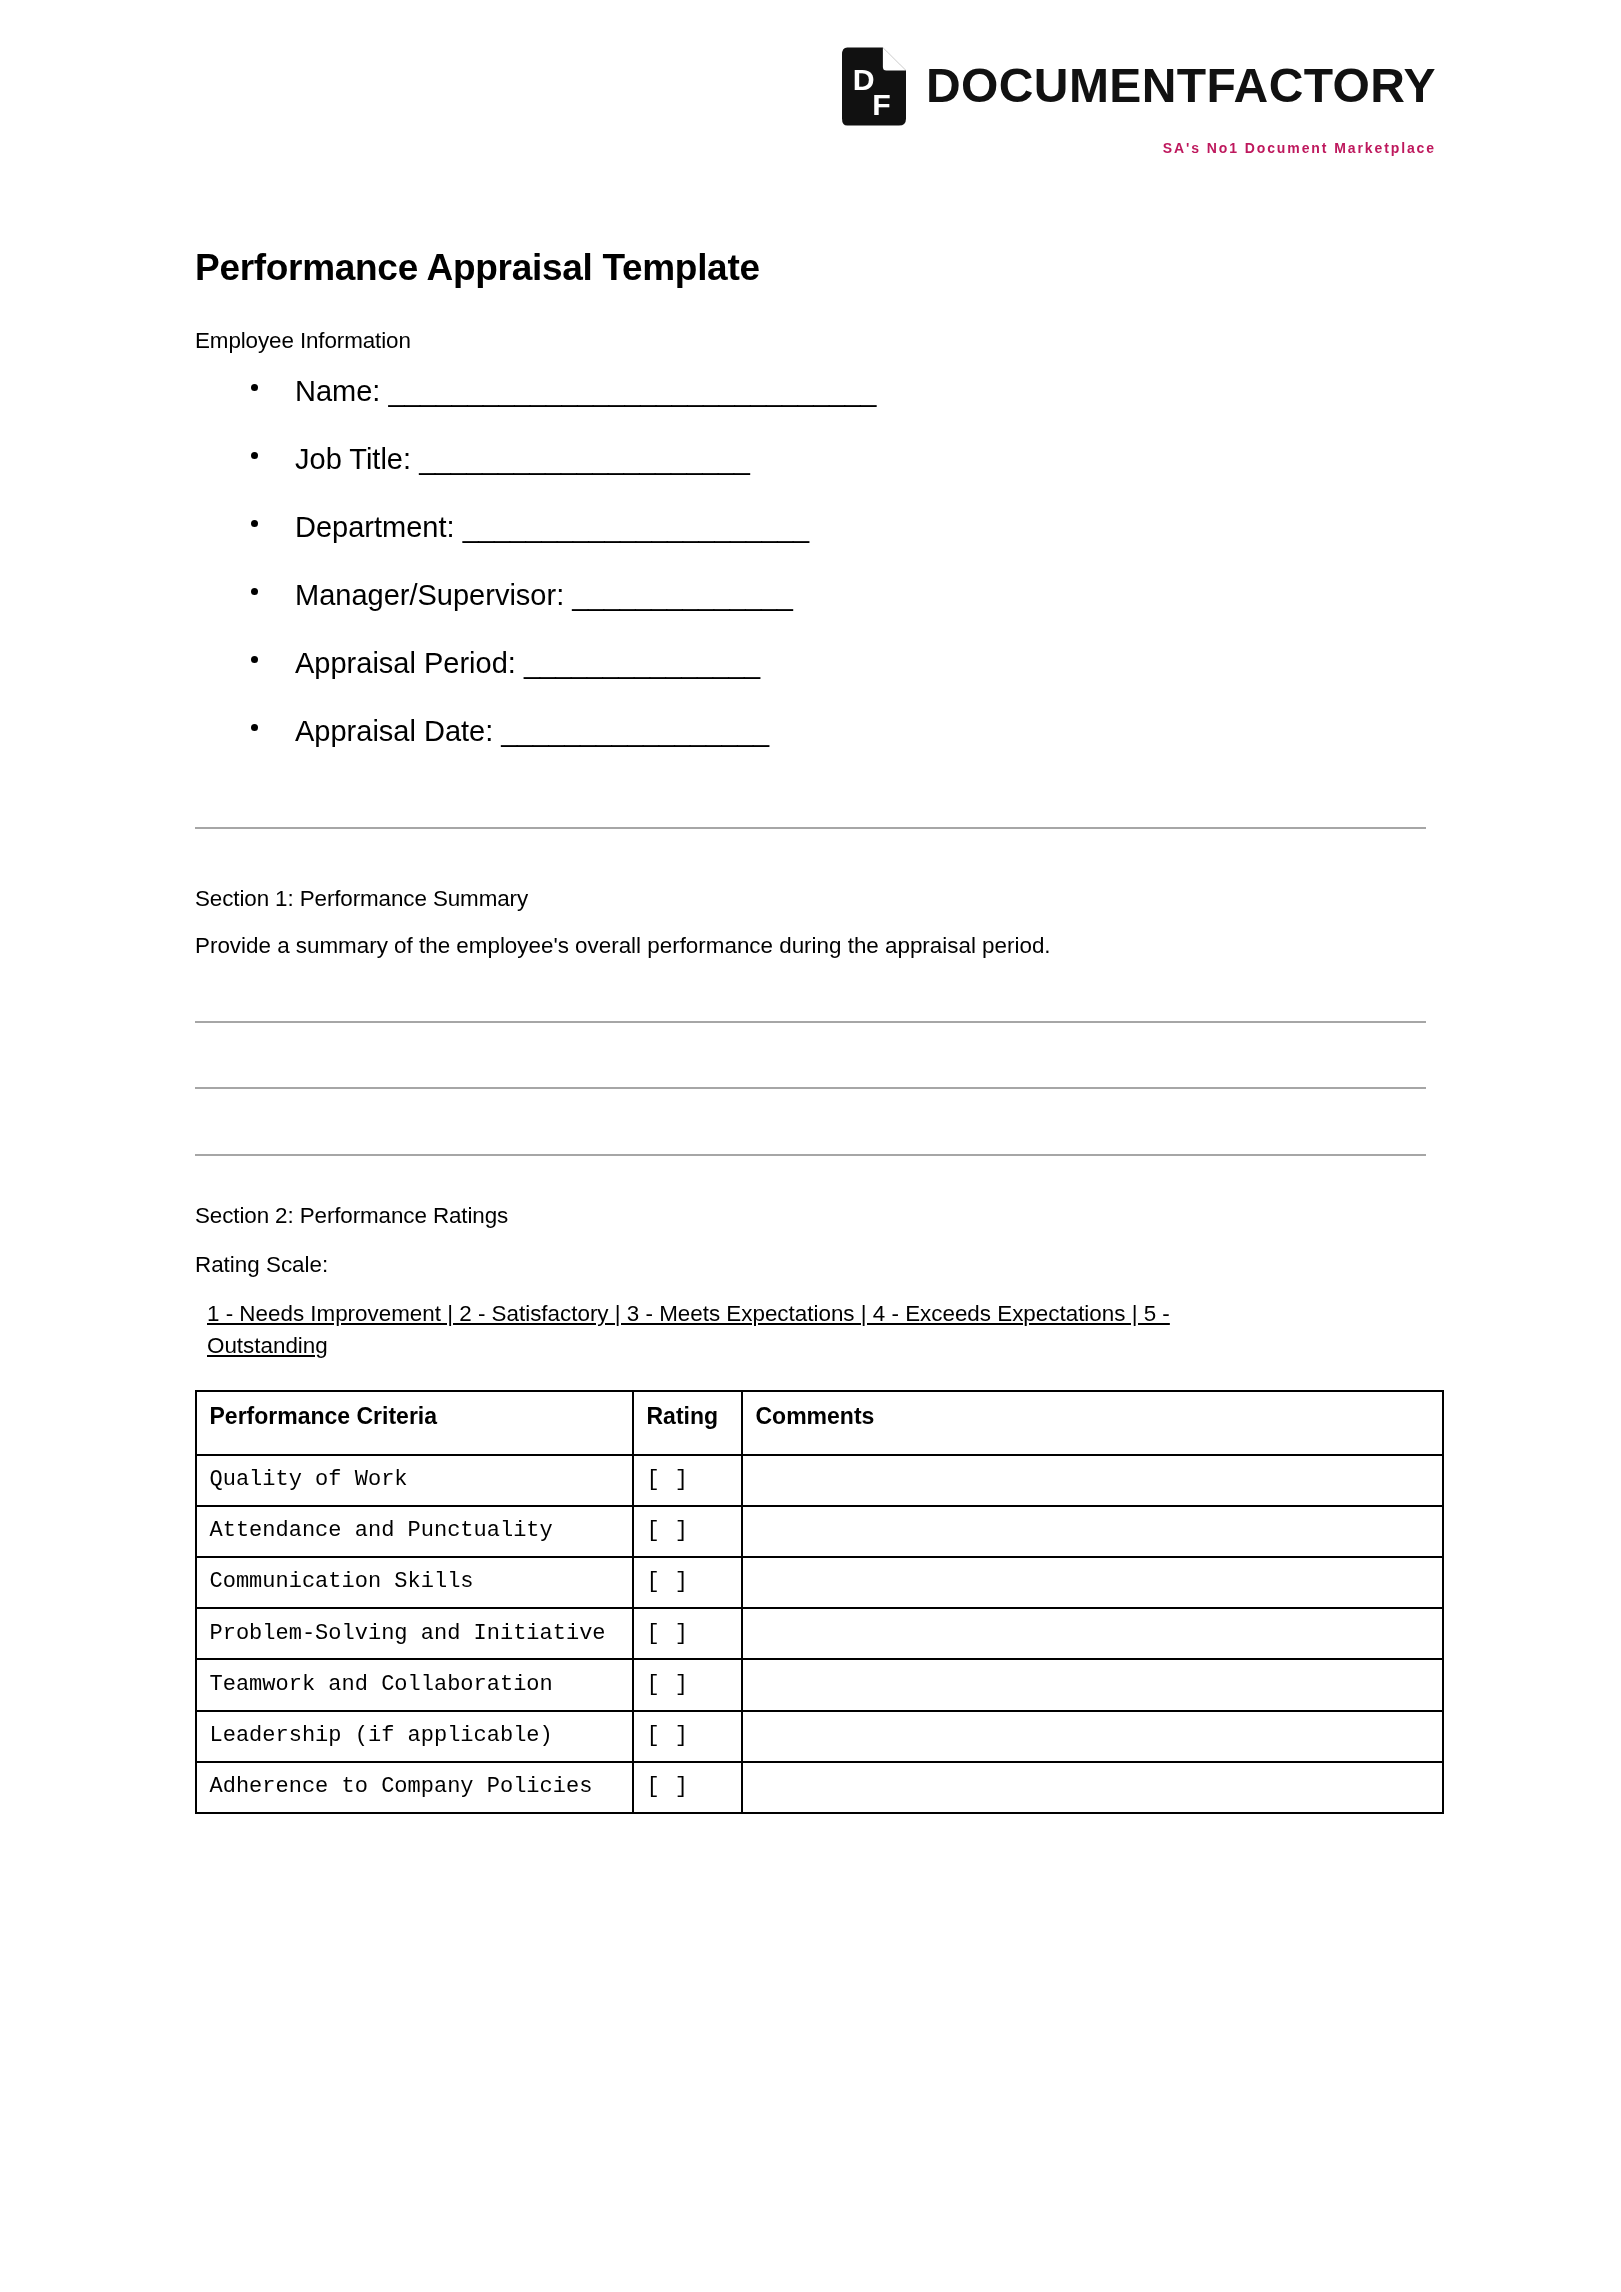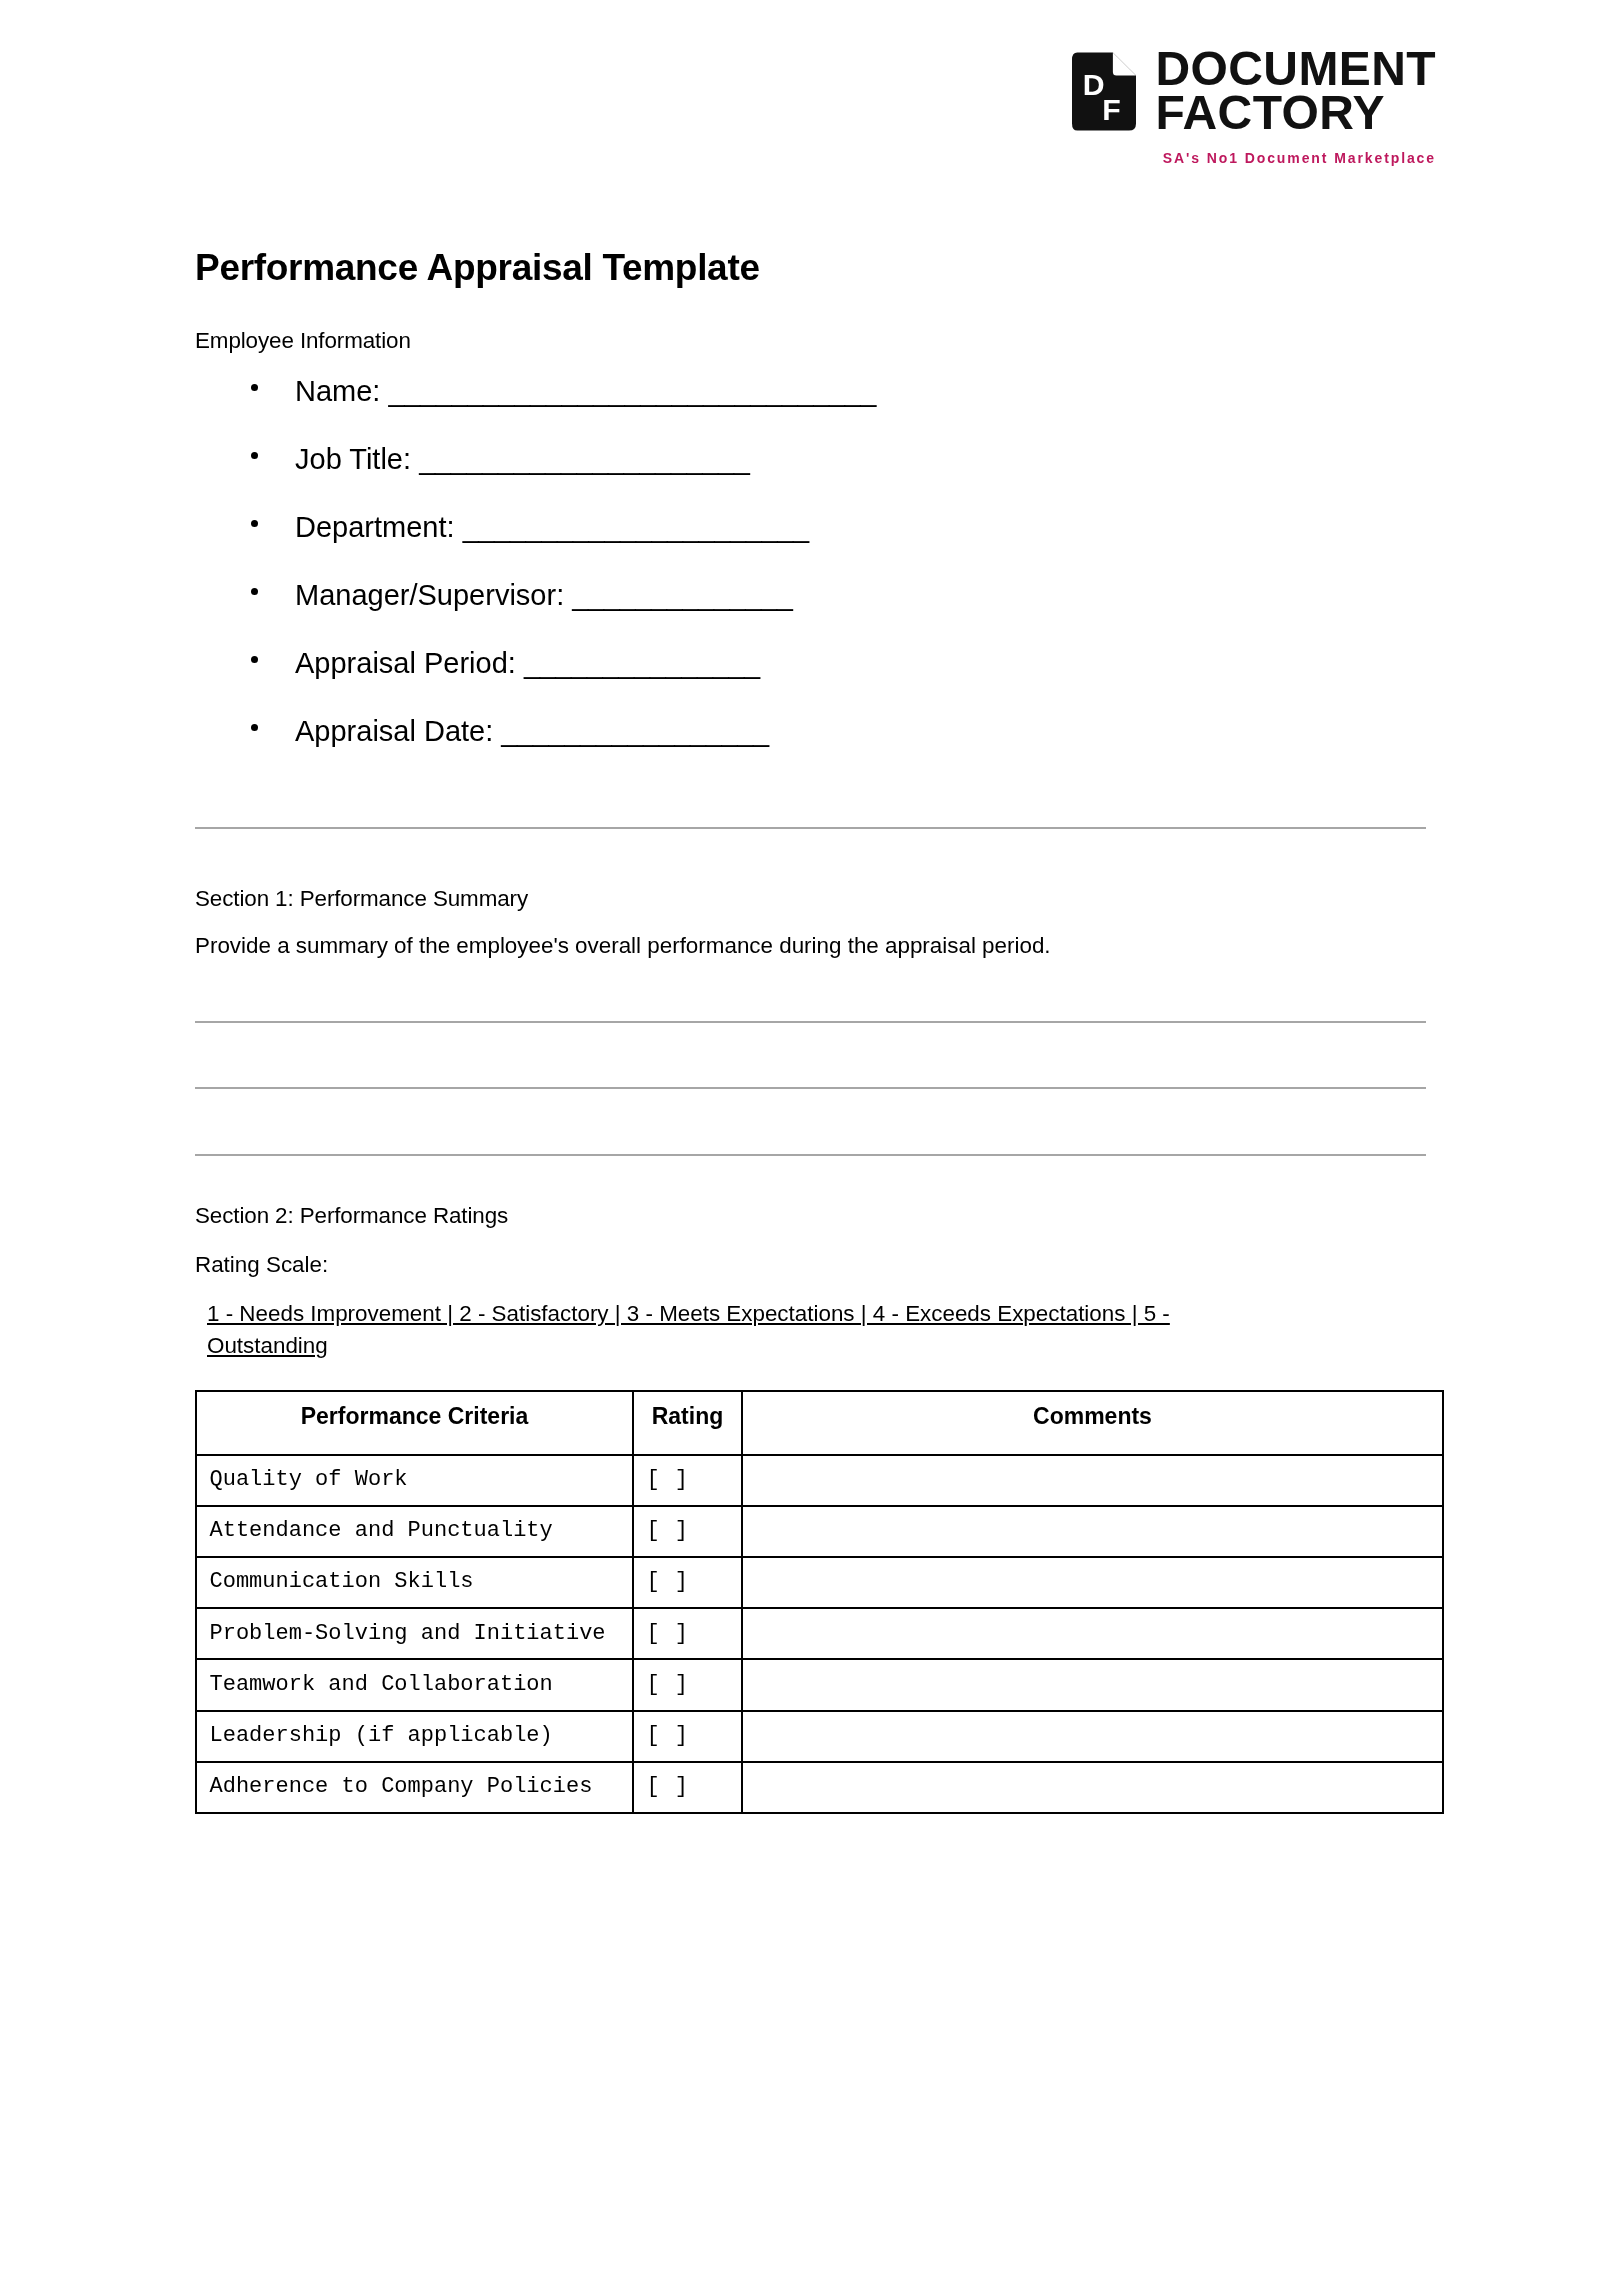--- a/index.html
+++ b/index.html
@@ -41,21 +41,21 @@
   }
   .logo-mark {
     width: 64px;
     height: 79px;
     position: relative;
     flex: 0 0 auto;
   }
   .logo-mark svg { display: block; width: 64px; height: 79px; }
   .logo-words {
     display: flex;
-    flex-direction: column;
+    flex-direction: row;
     line-height: 0.92;
   }
   .logo-words .lw {
     font-family: "Liberation Sans", sans-serif;
     font-weight: bold;
     font-size: 48px;
     letter-spacing: 0.4px;
     color: #111111;
   }
   .logo-tagline {
@@ -155,21 +155,20 @@
     border: 2.1px solid #000000;
     vertical-align: top;
     padding: 12.5px 12.5px 12.5px 12.5px;
     font-size: 22px;
     text-align: left;
     line-height: 1.1;
   }
   table.ratings th {
     font-weight: bold;
     font-size: 23px;
-    text-align: center;
   }
   table.ratings tr.head-row th { height: 64px; }
   table.ratings tr.body-row td { height: 47px; font-family: Liberation Mono, monospace; }
   col.c-criteria { width: 437px; }
   col.c-rating   { width: 109px; }
   col.c-comments { width: 701px; }
   .ratebox { letter-spacing: 0.9px; }
 </style>
 </head>
 <body>

